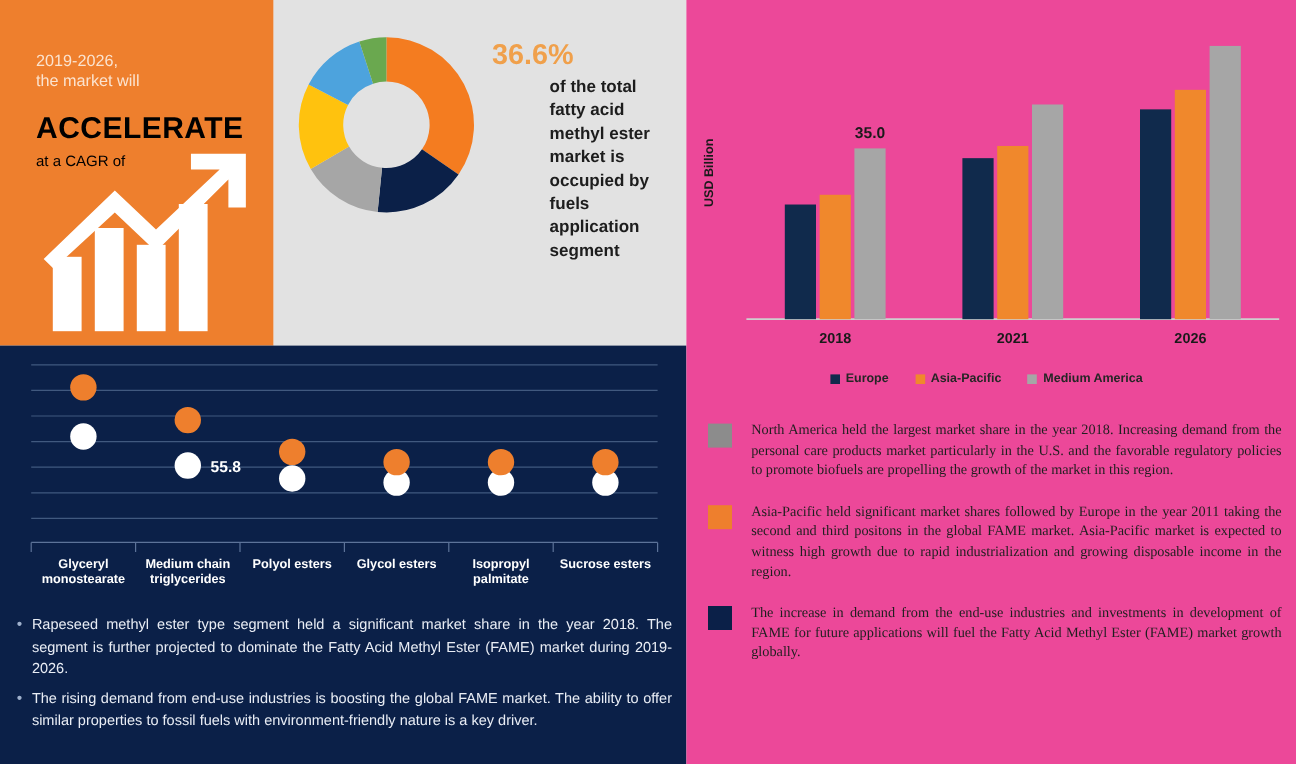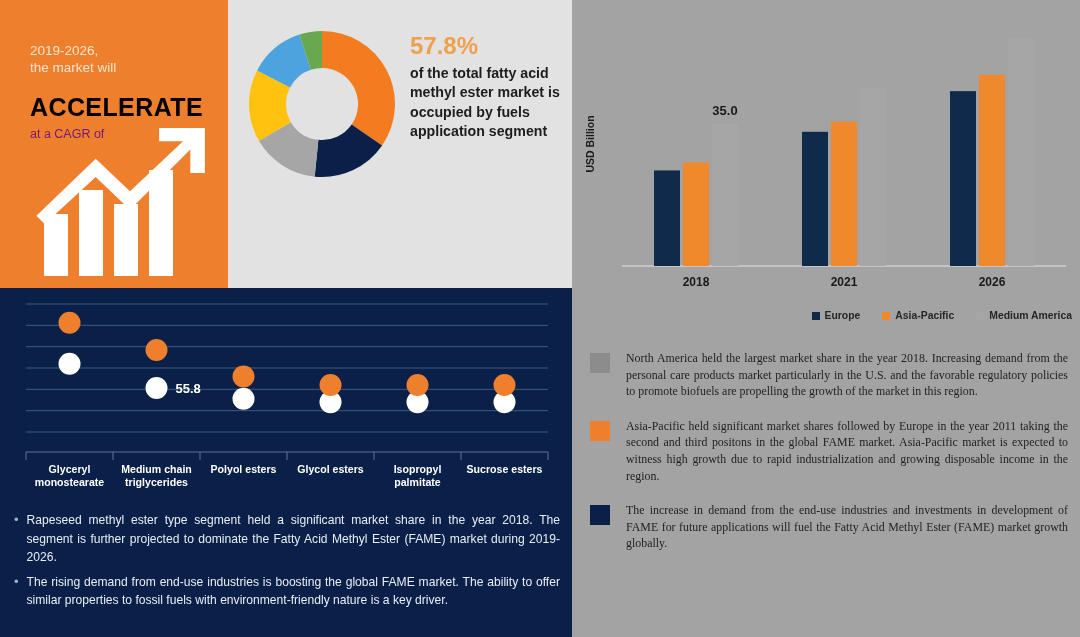--- a/index.html
+++ b/index.html
@@ -15,35 +15,36 @@
   #accel-panel {
     position: absolute; left: 0; top: 0; width: 228px; height: 288px;
     background: #ee7f2d; overflow: hidden;
   }
   #accel-text { position: absolute; left: 30px; top: 42px; width: 185px; }
   .acc-small { color: #fbe3cf; font-size: 13.5px; line-height: 17px; font-weight: 400; }
   .acc-big {
     color: #000000; font-size: 25px; font-weight: 700; letter-spacing: .4px;
     line-height: 31px; margin-top: 16px;
   }
-  .acc-cagr { color: #701a75; font-size: 12.5px; line-height: 19px; margin-top: 2px; }
+  .acc-cagr { color: #000000; font-size: 12.5px; line-height: 19px; margin-top: 2px; }
   .acc-pct { color: #ffffff; font-size: 24px; font-weight: 700; line-height: 27px; }
   #accel-graphic { position: absolute; left: 22px; top: 118px; width: 205px; height: 170px; }
 
   
   #donut-panel {
     position: absolute; left: 228px; top: 0; width: 344px; height: 288px;
     background: #e2e2e2;
   }
   #donut-wrap { position: absolute; left: 18px; top: 28px; width: 152px; height: 152px; }
   #pct-block { position: absolute; left: 182px; top: 32px; width: 150px; }
   .pct-num { color: #f0a04b; font-size: 24px; font-weight: 700; line-height: 28px; }
   .pct-desc {
     color: #1d1d1d; font-size: 14.2px; font-weight: 700; line-height: 19.4px;
     margin-top: 4px;
+    margin-left: 48px;
   }
   #donut-para {
     position: absolute; left: 15px; top: 192px; width: 316px;
     color: #2b2b2b; font-size: 11.4px; line-height: 15.4px;
     text-align: justify; font-weight: 400;
   }
 
   
   #navy-panel {
     position: absolute; left: 0; top: 288px; width: 572px; height: 349px;
@@ -55,26 +56,26 @@
     position: absolute; left: 14px; top: 223px; width: 546px;
     color: #e9edf5; font-size: 12.1px; line-height: 18.6px;
   }
   .bullet { display: flex; gap: 8px; margin-bottom: 6px; }
   .bullet .bdot { color: #9fb0cc; font-size: 13px; line-height: 18.6px; flex: 0 0 auto; }
   .bullet .btxt { text-align: justify; flex: 1; }
 
   
   #right-panel {
     position: absolute; left: 572px; top: 0; width: 508px; height: 637px;
-    background: #a3a3a3;
+    background: #ec4899;
   }
   #barchart { position: absolute; left: 8px; top: 8px; width: 492px; height: 292px; }
   #bar-legend {
     position: absolute; left: 0; top: 310px; width: 500px;
-    display: flex; justify-content: flex-end; gap: 22px;
+    display: flex; justify-content: center; gap: 22px;
     font-size: 10.4px; color: #262626; font-weight: 700;
   }
   .blg { display: flex; align-items: center; gap: 5px; }
   .blg-sw { width: 8px; height: 8px; }
 
   #insights { position: absolute; left: 18px; top: 350px; width: 478px; font-family: Liberation Serif, serif; }
   .insight { display: flex; gap: 16px; margin-bottom: 18px; }
   .ins-sw { width: 20px; height: 20px; flex: 0 0 20px; margin-top: 3px; }
   .ins-txt {
     flex: 1; color: #1f1f1f; font-size: 11.9px; line-height: 16.6px; text-align: justify;
@@ -113,21 +114,21 @@
       <svg id="donut-svg" viewBox="0 0 152 152" width="152" height="152">
           <path d="M 76 3 A 73 73 0 0 1 136.11787962687518 117.41063328625324 L 105.64717351462338 96.42168216856325 A 36 36 0 0 0 76 40 Z" fill="#f47c20"></path>
           <path d="M 136.11787962687518 117.41063328625324 A 73 73 0 0 1 68.67359481586129 148.6314242396349 L 72.38697826535625 111.8182366113268 A 36 36 0 0 0 105.64717351462338 96.42168216856325 Z" fill="#0b2048"></path>
           <path d="M 68.67359481586129 148.6314242396349 A 73 73 0 0 1 12.933590544923007 112.76449371941052 L 44.89875698105792 94.13043525888739 A 36 36 0 0 0 72.38697826535625 111.8182366113268 Z" fill="#a6a6a6"></path>
           <path d="M 12.933590544923007 112.76449371941052 A 73 73 0 0 1 11.166039236611255 42.45067017463136 L 44.027087842712405 59.45512501762643 A 36 36 0 0 0 44.89875698105792 94.13043525888739 Z" fill="#ffc20e"></path>
           <path d="M 11.166039236611255 42.45067017463136 A 73 73 0 0 1 53.441759410628826 6.572874310453798 L 64.87538820250188 41.761965413374476 A 36 36 0 0 0 44.027087842712405 59.45512501762643 Z" fill="#4da3dd"></path>
           <path d="M 53.441759410628826 6.572874310453798 A 73 73 0 0 1 75.99999999999999 3 L 76 40 A 36 36 0 0 0 64.87538820250188 41.761965413374476 Z" fill="#6aa84f"></path>
         </svg>
     </div>
     <div id="pct-block">
-      <div class="pct-num">57.8%</div>
+      <div class="pct-num">36.6%</div>
       <div class="pct-desc">of the total fatty acid methyl ester market is occupied by fuels application segment</div>
     </div>
   </div>
 
   <div id="navy-panel">
     <div id="dotchart">
       <svg id="dot-svg" viewBox="0 0 556 197" width="556" height="197">
           <line x1="18" y1="10" x2="540" y2="10" stroke="#41597f" stroke-width="1"></line>
           <line x1="18" y1="31.333333333333332" x2="540" y2="31.333333333333332" stroke="#41597f" stroke-width="1"></line>
           <line x1="18" y1="52.666666666666664" x2="540" y2="52.666666666666664" stroke="#41597f" stroke-width="1"></line>

